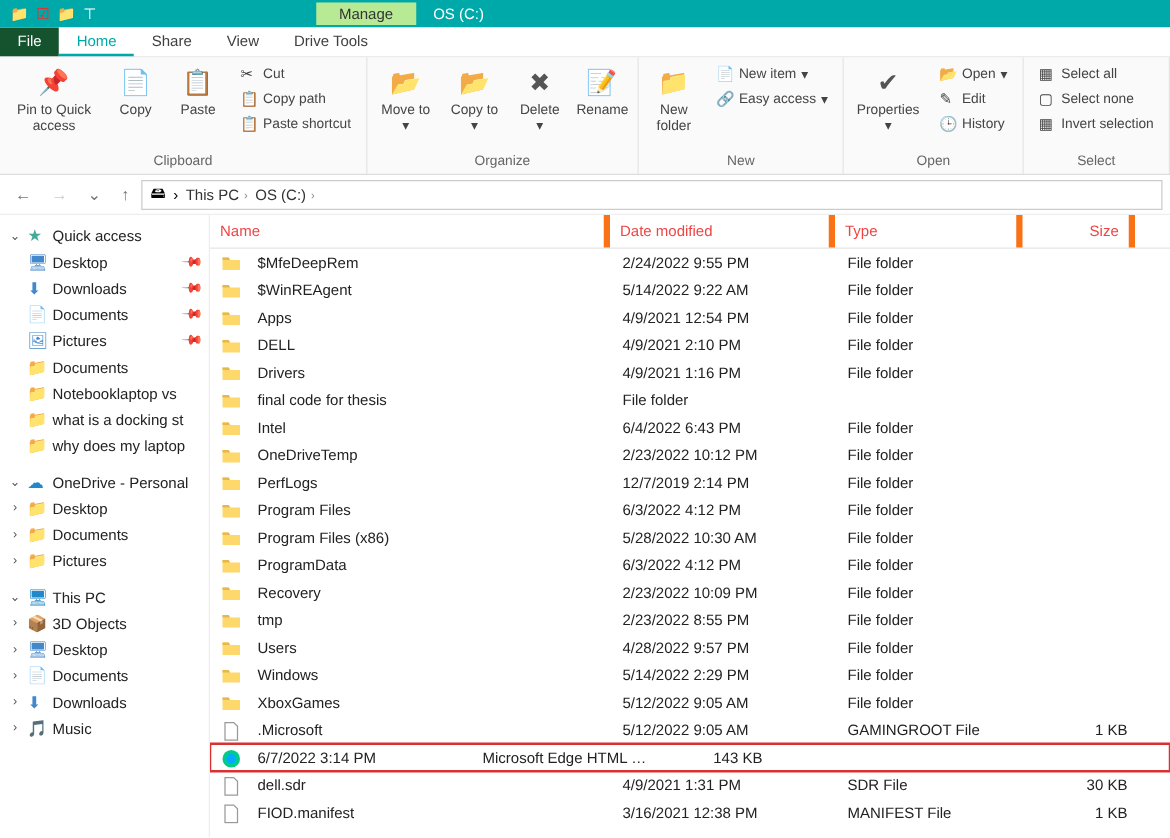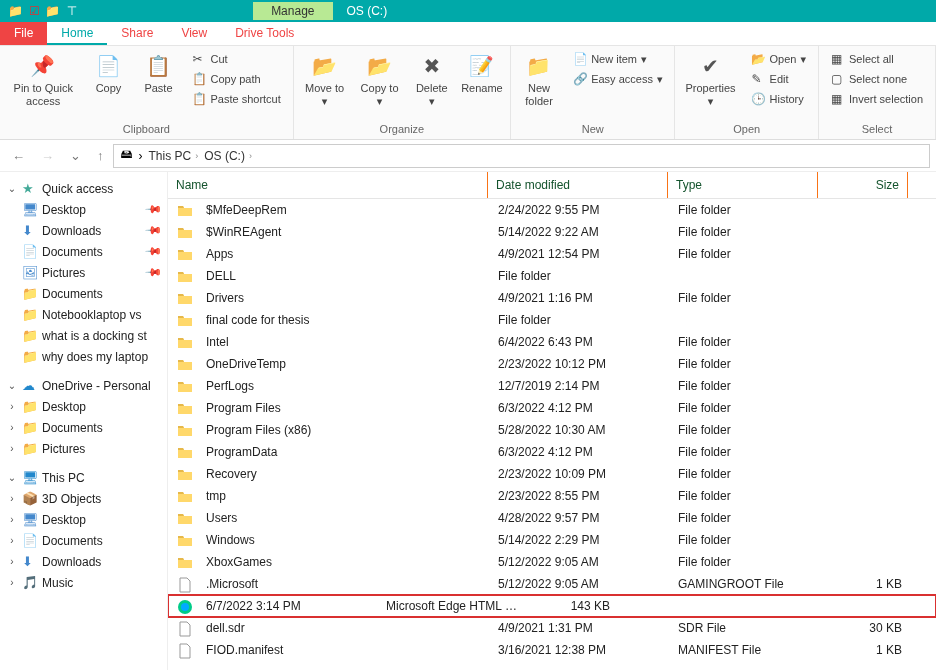--- a/index.html
+++ b/index.html
@@ -3,22 +3,22 @@
 <meta charset="utf-8">
 <style>
 * { margin: 0; padding: 0; box-sizing: border-box; font-family: "Segoe UI", Tahoma, sans-serif; }
 body { width: 936px; height: 670px; background: #fff; font-size: 12px; overflow: hidden; }
 .titlebar { height: 22px; background: #00a9a9; display: flex; align-items: center; }
 .titlebar .qat { display: flex; gap: 6px; padding: 0 8px; align-items: center; }
 .titlebar .qat span { font-size: 12px; }
 .titlebar .manage { background: #b8e994; padding: 2px 18px; margin-left: 168px; font-size: 12px; color: #333; }
 .titlebar .title { padding: 2px 14px; color: #fff; font-size: 12px; }
 .tabs { height: 24px; background: #fff; display: flex; border-bottom: 1px solid #e5e5e5; }
-.tab { padding: 4px 14px; font-size: 12px; color: #ef4444; cursor: pointer; }
-.tab.file { background: #ef4444; color: #fff; }
+.tab { padding: 4px 14px; font-size: 12px; color: #404040; cursor: pointer; }
+.tab.file { background: #14532d; color: #fff; }
 .tab.active { border-bottom: 2px solid #00a9a9; color: #00a9a9; }
 .ribbon { height: 94px; background: #fafafa; display: flex; border-bottom: 1px solid #ddd; }
 .rgroup { border-right: 1px solid #e5e5e5; display: flex; flex-direction: column; padding: 2px 4px; }
 .rgroup .btns { flex: 1; display: flex; align-items: flex-start; gap: 2px; }
 .rgroup .lbl { text-align: center; font-size: 11px; color: #666; padding-bottom: 2px; }
 .bigbtn { display: flex; flex-direction: column; align-items: center; justify-content: flex-start; padding: 4px 6px; min-width: 48px; cursor: pointer; }
 .bigbtn .ico { width: 28px; height: 28px; display: flex; align-items: center; justify-content: center; font-size: 20px; color: #555; }
 .bigbtn .t { font-size: 11px; text-align: center; color: #444; margin-top: 2px; line-height: 1.2; }
 .smallcol { display: flex; flex-direction: column; gap: 2px; padding: 2px 4px; }
 .smallbtn { display: flex; align-items: center; gap: 4px; font-size: 11px; color: #444; padding: 2px 4px; cursor: pointer; white-space: nowrap; }
@@ -30,21 +30,21 @@
 .crumb .sep { color: #888; font-size: 9px; }
 .content { display: flex; height: calc(670px - 22px - 24px - 94px - 32px); }
 .navpane { width: 168px; border-right: 1px solid #eee; overflow-y: auto; padding: 6px 0; }
 .navitem { display: flex; align-items: center; gap: 4px; padding: 3px 6px; cursor: pointer; color: #222; white-space: nowrap; overflow: hidden; }
 .navitem .exp { width: 12px; font-size: 10px; color: #555; text-align: center; }
 .navitem .ico { width: 16px; font-size: 13px; }
 .navitem .pin { margin-left: auto; color: #888; font-size: 11px; transform: rotate(45deg); }
 .navsec { font-weight: 400; }
 .filelist { flex: 1; overflow: auto; }
 .colhdr { display: flex; border-bottom: 1px solid #e5e5e5; position: sticky; top: 0; background: #fff; }
-.colhdr div { padding: 6px 8px; font-size: 12px; color: #14532d; border-right: 1px solid #f97316; }
+.colhdr div { padding: 6px 8px; font-size: 12px; color: #ef4444; border-right: 5px solid #f97316; }
 .col-name { width: 320px; }
 .col-date { width: 180px; }
 .col-type { width: 150px; }
 .col-size { width: 90px; text-align: right; }
 .row { display: flex; padding: 2px 0; align-items: flex-end; cursor: pointer; }
 .row .c { padding: 2px 8px; font-size: 12px; color: #222; white-space: nowrap; overflow: hidden; text-overflow: ellipsis; }
 .row .ico { width: 18px; height: 16px; margin: 0 4px 0 8px; display: inline-flex; align-items: center; justify-content: center; }
 .folder-ico svg, .row .ico svg { width: 16px; height: 16px; }
 .row.highlight { outline: 2px solid #d93030; outline-offset: -1px; }
 </style>
@@ -351,20 +351,21 @@
           <div class="c col-size"></div>
         </div>
         <div class="row">
           <span class="ico">
             <svg viewBox="0 0 16 16">
               <path fill="#ffd86b" d="M1 3h5l1 2h8v8H1z"></path>
               <path fill="#e6b84a" d="M1 3h5l1 2H1z"></path>
             </svg>
           </span>
           <div class="c col-name" style="width:292px">DELL</div>
+          <div class="c col-date">4/9/2021 2:10 PM</div>
           <div class="c col-type">File folder</div>
           <div class="c col-size"></div>
         </div>
         <div class="row">
           <span class="ico">
             <svg viewBox="0 0 16 16">
               <path fill="#ffd86b" d="M1 3h5l1 2h8v8H1z"></path>
               <path fill="#e6b84a" d="M1 3h5l1 2H1z"></path>
             </svg>
           </span>

